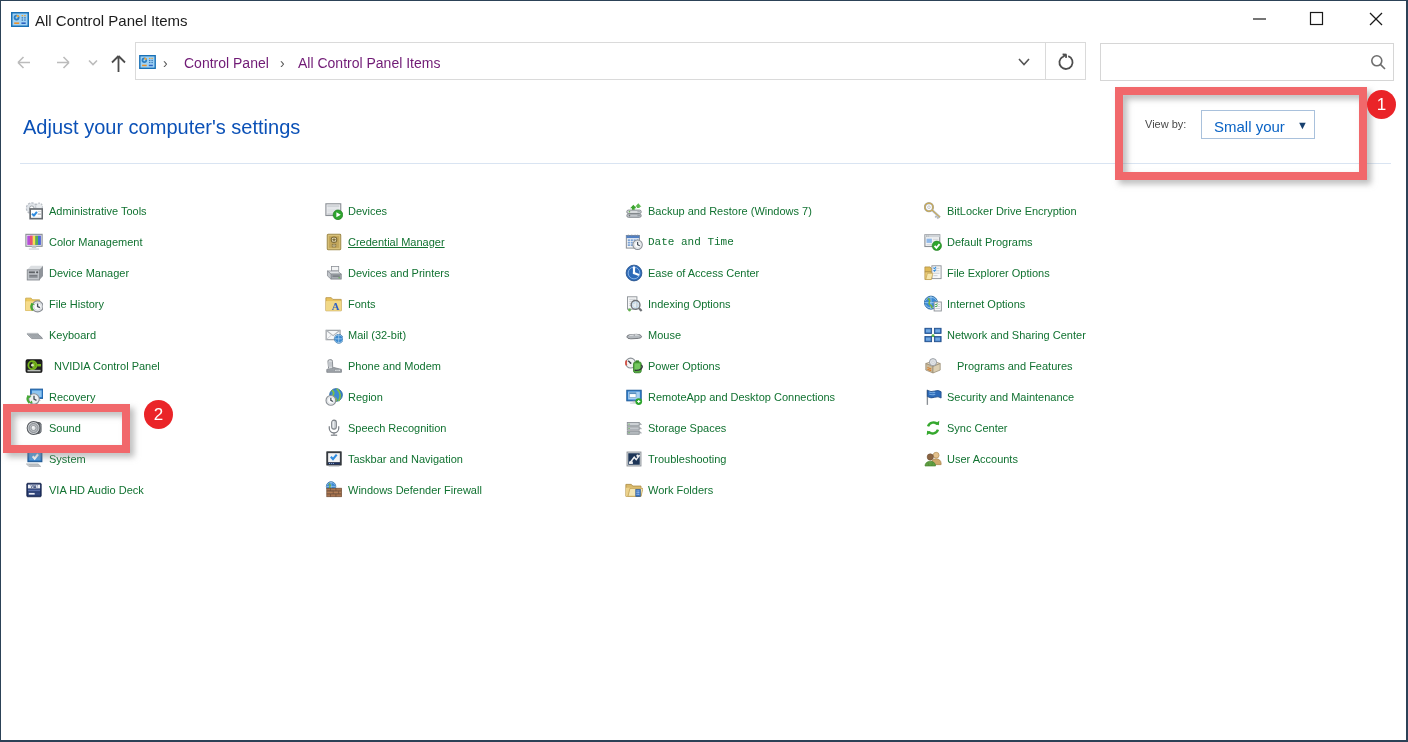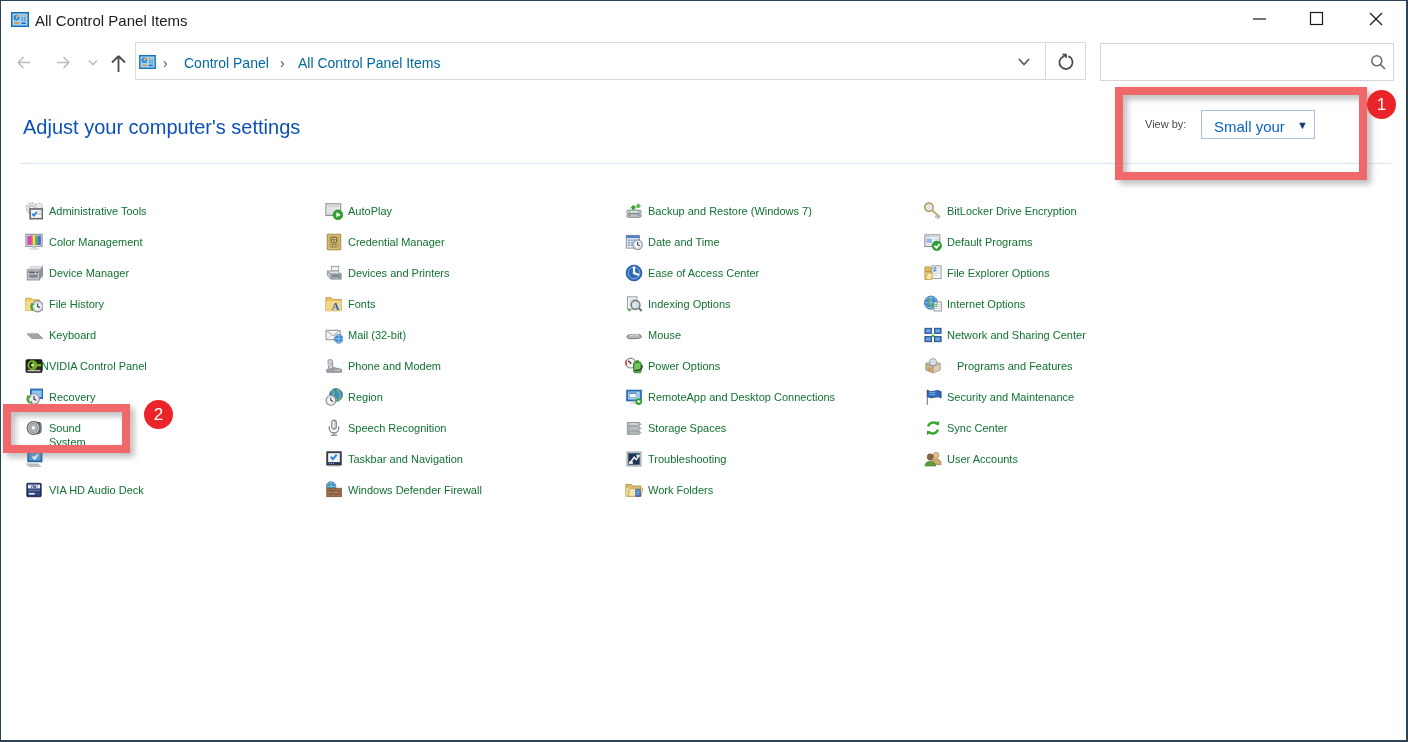--- a/index.html
+++ b/index.html
@@ -9,21 +9,21 @@
   .frame-top{left:0;top:0;width:1408px;height:1px;background:#2c4257;}
   .frame-left{left:0;top:0;width:1px;height:742px;background:#2c4257;}
   .frame-right{right:0;top:0;width:2px;height:742px;background:#2c4257;}
   .frame-bottom{left:0;bottom:0;width:1408px;height:2px;background:#2c4257;}
   
   .title-text{left:35px;top:12px;font-size:15px;color:#1c1c1c;}
   
   .addrbar{left:135px;top:42px;width:951px;height:38px;border:1px solid #dadada;box-sizing:border-box;background:#fff;}
   .addrsep{left:1045px;top:43px;width:1px;height:36px;background:#dadada;}
   .searchbox{left:1100px;top:43px;width:294px;height:38px;border:1px solid #d6d6d6;box-sizing:border-box;background:#fff;}
-  .crumbtxt{font-size:14px;color:#0369a1;top:55px;}
+  .crumbtxt{font-size:14px;color:#701a75;top:55px;}
   
   .heading{left:23px;top:116px;font-size:20px;color:#0b51b7;}
   .hsep{left:20px;top:163px;width:1371px;height:1px;background:#d9e4f2;}
   .viewby{left:1145px;top:118px;font-size:11px;color:#494949;}
   .vbbox{left:1201px;top:110px;width:114px;height:29px;border:1px solid #a9c1dc;box-sizing:border-box;background:#fff;}
   .vbtext{left:1214px;top:118px;font-size:15px;color:#0a63c5;}
   
   .it{font-size:11px;color:#117231;white-space:nowrap;}
   
   .redrect{border:8px solid #f1686b;box-sizing:border-box;filter:drop-shadow(4px 4px 3px rgba(130,130,130,0.55));}
@@ -184,21 +184,21 @@
 <svg class="abs" style="left:25px;top:356.5px;" width="18" height="18" viewBox="0 0 16 16">
       <g>
         <rect x="1" y="2.6" width="14" height="11" rx="1.2" fill="#222422" stroke="#111"></rect>
         <circle cx="6.6" cy="7.3" r="3.6" fill="none" stroke="#77b71c" stroke-width="1.6"></circle>
         <path d="M6.6 4.4 a2.9 2.9 0 0 1 0 5.8 Z" fill="#77b71c"></path>
         <circle cx="6.6" cy="7.3" r="1.2" fill="#d9e8c0"></circle>
         <rect x="10.8" y="6.2" width="3.4" height="2.2" fill="#77b71c"></rect>
         <rect x="2.2" y="11.4" width="11.6" height="1.4" fill="#b9bdb9"></rect>
       </g>
     </svg>
-<div class="abs it" style="left:41px;top:356px;line-height:20px;">NVIDIA Control Panel</div>
+<div class="abs it" style="left:54px;top:356px;line-height:20px;">NVIDIA Control Panel</div>
 <svg class="abs" style="left:25px;top:387.5px;" width="18" height="18" viewBox="0 0 16 16">
       <g>
         <rect x="5" y="1" width="11" height="8.2" fill="#2f7fd0" stroke="#1f5c9a" stroke-width="0.9"></rect>
         <rect x="6.2" y="2.2" width="8.6" height="5.8" fill="#8ec5f0"></rect>
         <rect x="9.5" y="9.2" width="2.4" height="1.4" fill="#b9bdc2"></rect>
         <rect x="7.5" y="10.6" width="6.4" height="1" fill="#d4d7da"></rect>
         <circle cx="8" cy="9.8" r="4.7" fill="#edf0f2" stroke="#8a8f95" stroke-width="1"></circle>
         <path d="M8 6.9 L8 9.8 L10.2 11" stroke="#46505a" stroke-width="1.2" fill="none"></path>
         <path d="M4 13.3 a5 5 0 0 1 -0.9 -6.3" stroke="#44a834" stroke-width="1.9" fill="none"></path>
         <path d="M2 6.4 L3.4 9 L5.8 7.5 Z" fill="#44a834"></path>
@@ -219,21 +219,21 @@
 <div class="abs it" style="left:49px;top:418px;line-height:20px;">Sound</div>
 <svg class="abs" style="left:25px;top:449.5px;" width="18" height="18" viewBox="0 0 16 16">
       <g>
         <rect x="2.6" y="1.4" width="12.4" height="9" fill="#2573c4" stroke="#18538f" stroke-width="0.9"></rect>
         <rect x="3.8" y="2.6" width="10" height="6.6" fill="#4f9de0"></rect>
         <path d="M6.8 5.6 l1.8 2 3-3.8" stroke="#fff" stroke-width="1.9" fill="none"></path>
         <path d="M1.2 12.4 L11.6 12.4 L14 14.6 L3.6 14.6 Z" fill="#d9dcdf" stroke="#a8adb2" stroke-width="0.7"></path>
         <path d="M3.2 13 l8.8 0 M3.9 13.7 l9 0" stroke="#a8adb2" stroke-width="0.5"></path>
       </g>
     </svg>
-<div class="abs it" style="left:49px;top:432px;line-height:20px;">System</div>
+<div class="abs it" style="left:49px;top:449px;line-height:20px;">System</div>
 <svg class="abs" style="left:25px;top:480.5px;" width="18" height="18" viewBox="0 0 16 16">
       <g>
         <rect x="1.6" y="2" width="12.8" height="12" rx="0.8" fill="#1e3264" stroke="#111d42" stroke-width="0.7"></rect>
         <rect x="2.6" y="3.2" width="10.8" height="3.4" fill="#e9ecf4"></rect>
         <text x="8" y="6" font-size="3.2" fill="#1e3264" text-anchor="middle" font-family="Liberation Sans" font-weight="bold">VIA!</text>
         <rect x="2.6" y="7.6" width="10.8" height="1.6" fill="#5a6ea8"></rect>
         <rect x="2.6" y="10" width="10.8" height="2.8" fill="#34487e"></rect>
         <rect x="3.4" y="10.6" width="5.2" height="1.5" fill="#e9ecf4"></rect>
       </g>
     </svg>
@@ -241,33 +241,33 @@
 <svg class="abs" style="left:325px;top:201.5px;" width="18" height="18" viewBox="0 0 16 16">
       <g>
         <rect x="0.8" y="1.6" width="13.2" height="10.4" fill="#f2f3f5" stroke="#8a8f95" stroke-width="1"></rect>
         <rect x="2" y="2.8" width="10.8" height="2" fill="#cfd3d7"></rect>
         <rect x="2" y="5.6" width="10.8" height="4" fill="#dfe2e5"></rect>
         <rect x="2" y="10.2" width="5" height="1" fill="#b9bdc2"></rect>
         <circle cx="11.5" cy="11.4" r="4.3" fill="#2ea52e" stroke="#1d7a1d" stroke-width="0.6"></circle>
         <path d="M10.1 9.2 L14 11.4 L10.1 13.6 Z" fill="#fff"></path>
       </g>
     </svg>
-<div class="abs it" style="left:348px;top:201px;line-height:20px;">AutoPlay</div>
+<div class="abs it" style="left:348px;top:201px;line-height:20px;">Devices</div>
 <svg class="abs" style="left:325px;top:232.5px;" width="18" height="18" viewBox="0 0 16 16">
       <g>
         <rect x="2" y="1.2" width="12" height="13.6" rx="0.8" fill="#d8c179" stroke="#a08b4c" stroke-width="0.9"></rect>
         <rect x="3.4" y="2.8" width="9.2" height="10.4" fill="#c3a75c"></rect>
         <circle cx="8" cy="6" r="2.5" fill="#ece2c2" stroke="#7c6a36" stroke-width="0.9"></circle>
         <path d="M8 4.2 L8 7.8 M6.2 6 L9.8 6" stroke="#7c6a36" stroke-width="0.7"></path>
         <circle cx="8" cy="6" r="0.9" fill="#7c6a36"></circle>
         <rect x="6.4" y="10" width="3.2" height="2.4" fill="#ece2c2" stroke="#7c6a36" stroke-width="0.6"></rect>
         <rect x="7.5" y="10.8" width="1" height="1" fill="#7c6a36"></rect>
       </g>
     </svg>
-<div class="abs it" style="left:348px;top:232px;line-height:20px;">Credential Manager</div>
+<div class="abs it" style="left:348px;top:232px;line-height:20px;text-decoration:underline;">Credential Manager</div>
 <svg class="abs" style="left:325px;top:263.5px;" width="18" height="18" viewBox="0 0 16 16">
       <g>
         <rect x="5.8" y="2.2" width="6.4" height="4" fill="#f4f5f6" stroke="#8a8f95" stroke-width="0.7"></rect>
         <path d="M2.2 6.2 L11.2 6.2 L14.4 9 L5.4 9 Z" fill="#e0e3e6" stroke="#8a8f95" stroke-width="0.7"></path>
         <rect x="5.4" y="9" width="9" height="4.4" fill="#a8adb3" stroke="#7c8187" stroke-width="0.7"></rect>
         <path d="M2.2 6.2 L5.4 9 L5.4 13.4 L2.2 10.6 Z" fill="#c3c7cc" stroke="#8a8f95" stroke-width="0.7"></path>
         <rect x="6.6" y="10" width="6.6" height="1.6" fill="#7c8187"></rect>
         <circle cx="12.6" cy="12.2" r="0.7" fill="#62b14e"></circle>
       </g>
     </svg>
@@ -374,21 +374,21 @@
           <rect x="2.4" y="7.8" width="2" height="1.6"></rect>
           <rect x="5" y="7.8" width="2" height="1.6"></rect>
           <rect x="2.4" y="10" width="2" height="1.6"></rect>
           <rect x="5" y="10" width="2" height="1.6"></rect>
         </g>
         <circle cx="11.2" cy="10.4" r="4.2" fill="#eceff1" stroke="#8a8f95" stroke-width="0.9"></circle>
         <circle cx="11.2" cy="10.4" r="2.9" fill="#fafbfc" stroke="#c3c7cc" stroke-width="0.4"></circle>
         <path d="M11.2 8 L11.2 10.4 L13.1 11.4" stroke="#46505a" stroke-width="1.1" fill="none"></path>
       </g>
     </svg>
-<div class="abs it" style="left:648px;top:232px;line-height:20px;">Date and Time</div>
+<div class="abs it" style="left:648px;top:232px;line-height:20px;font-family:Liberation Mono, monospace;">Date and Time</div>
 <svg class="abs" style="left:625px;top:263.5px;" width="18" height="18" viewBox="0 0 16 16">
       <g>
         <circle cx="8" cy="8" r="7" fill="#2d6ab8" stroke="#1d4a85" stroke-width="0.7"></circle>
         <circle cx="8" cy="8" r="5.2" fill="none" stroke="#8db8e8" stroke-width="0.8"></circle>
         <path d="M8 3.4 L8 8 L12.4 9.8" stroke="#fff" stroke-width="1.9" fill="none"></path>
         <path d="M8 1.6 L9.4 3.8 L6.6 3.8 Z" fill="#fff"></path>
         <circle cx="8" cy="8" r="1.1" fill="#fff"></circle>
       </g>
     </svg>
 <div class="abs it" style="left:648px;top:263px;line-height:20px;">Ease of Access Center</div>

